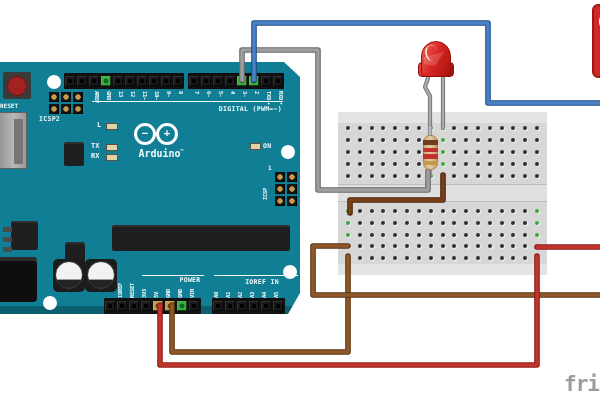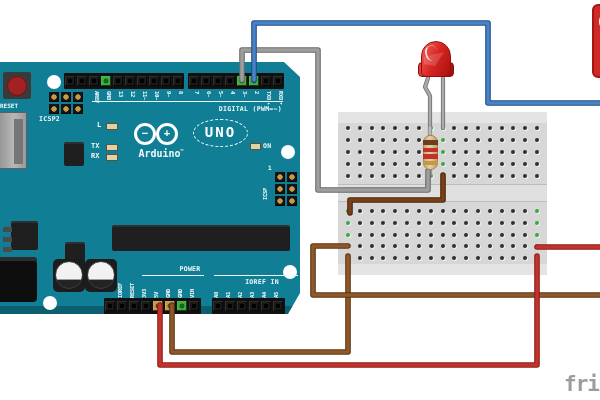--- a/index.html
+++ b/index.html
@@ -115,27 +115,26 @@
   <div class="abs wtext t7" style="left:91px;top:152px;z-index:2;">RX</div>
   <div class="ledrect" style="left:106px;top:154px;z-index:2;"></div>
   <div class="ledrect" style="left:250px;top:143px;width:11px;z-index:2;"></div>
   <div class="abs wtext t6" style="left:263px;top:142px;z-index:2;">ON</div>
 
   <div class="logo-circle" style="left:134px;top:123px;z-index:2;"><span>−</span></div>
   <div class="logo-circle" style="left:156px;top:123px;z-index:2;"><span>+</span></div>
   <div class="abs wtext" style="left:129px;top:148px;width:64px;text-align:center;font-size:10px;z-index:2;">
     <span>Arduino</span><span style="font-size:5px;vertical-align:super;">™</span>
   </div>
-  <div class="uno-oval" style="z-index:2;"><span>UNO</span></div>
 
   <div class="hline" style="left:92px;top:101px;width:191px;z-index:2;"></div>
   <div class="abs wtext t6" style="left:182px;top:105px;width:100px;text-align:right;z-index:2;">DIGITAL (PWM=~)</div>
   <div class="hline" style="left:142px;top:275px;width:62px;z-index:2;"></div>
   <div class="hline" style="left:214px;top:275px;width:84px;z-index:2;"></div>
-  <div class="abs wtext t6" style="left:168px;top:265px;width:44px;text-align:center;z-index:2;">POWER</div>
+  <div class="abs wtext t6" style="left:168px;top:276px;width:44px;text-align:center;z-index:2;">POWER</div>
   <div class="abs wtext t6" style="left:226px;top:278px;width:72px;text-align:center;z-index:2;">IOREF IN</div>
   <div class="abs wtext t6" style="left:39px;top:115px;width:40px;z-index:2;">ICSP2</div>
   <span class="vlab rot" style="left:263px;top:172px;height:28px;z-index:2;">ICSP</span>
   <div class="abs wtext" style="left:268px;top:164px;font-size:6px;z-index:2;">1</div>
 
   <div id="gen-pins" class="abs" style="left:0;top:0;z-index:3;">
       <div class="header-block" style="left: 64px; top: 73px; width: 120px; height: 16px;"></div>
       <div class="pin" style="left: 65px; top: 76px;"></div>
       <div class="pin" style="left: 77px; top: 76px;"></div>
       <div class="pin" style="left: 89px; top: 76px;"></div>

